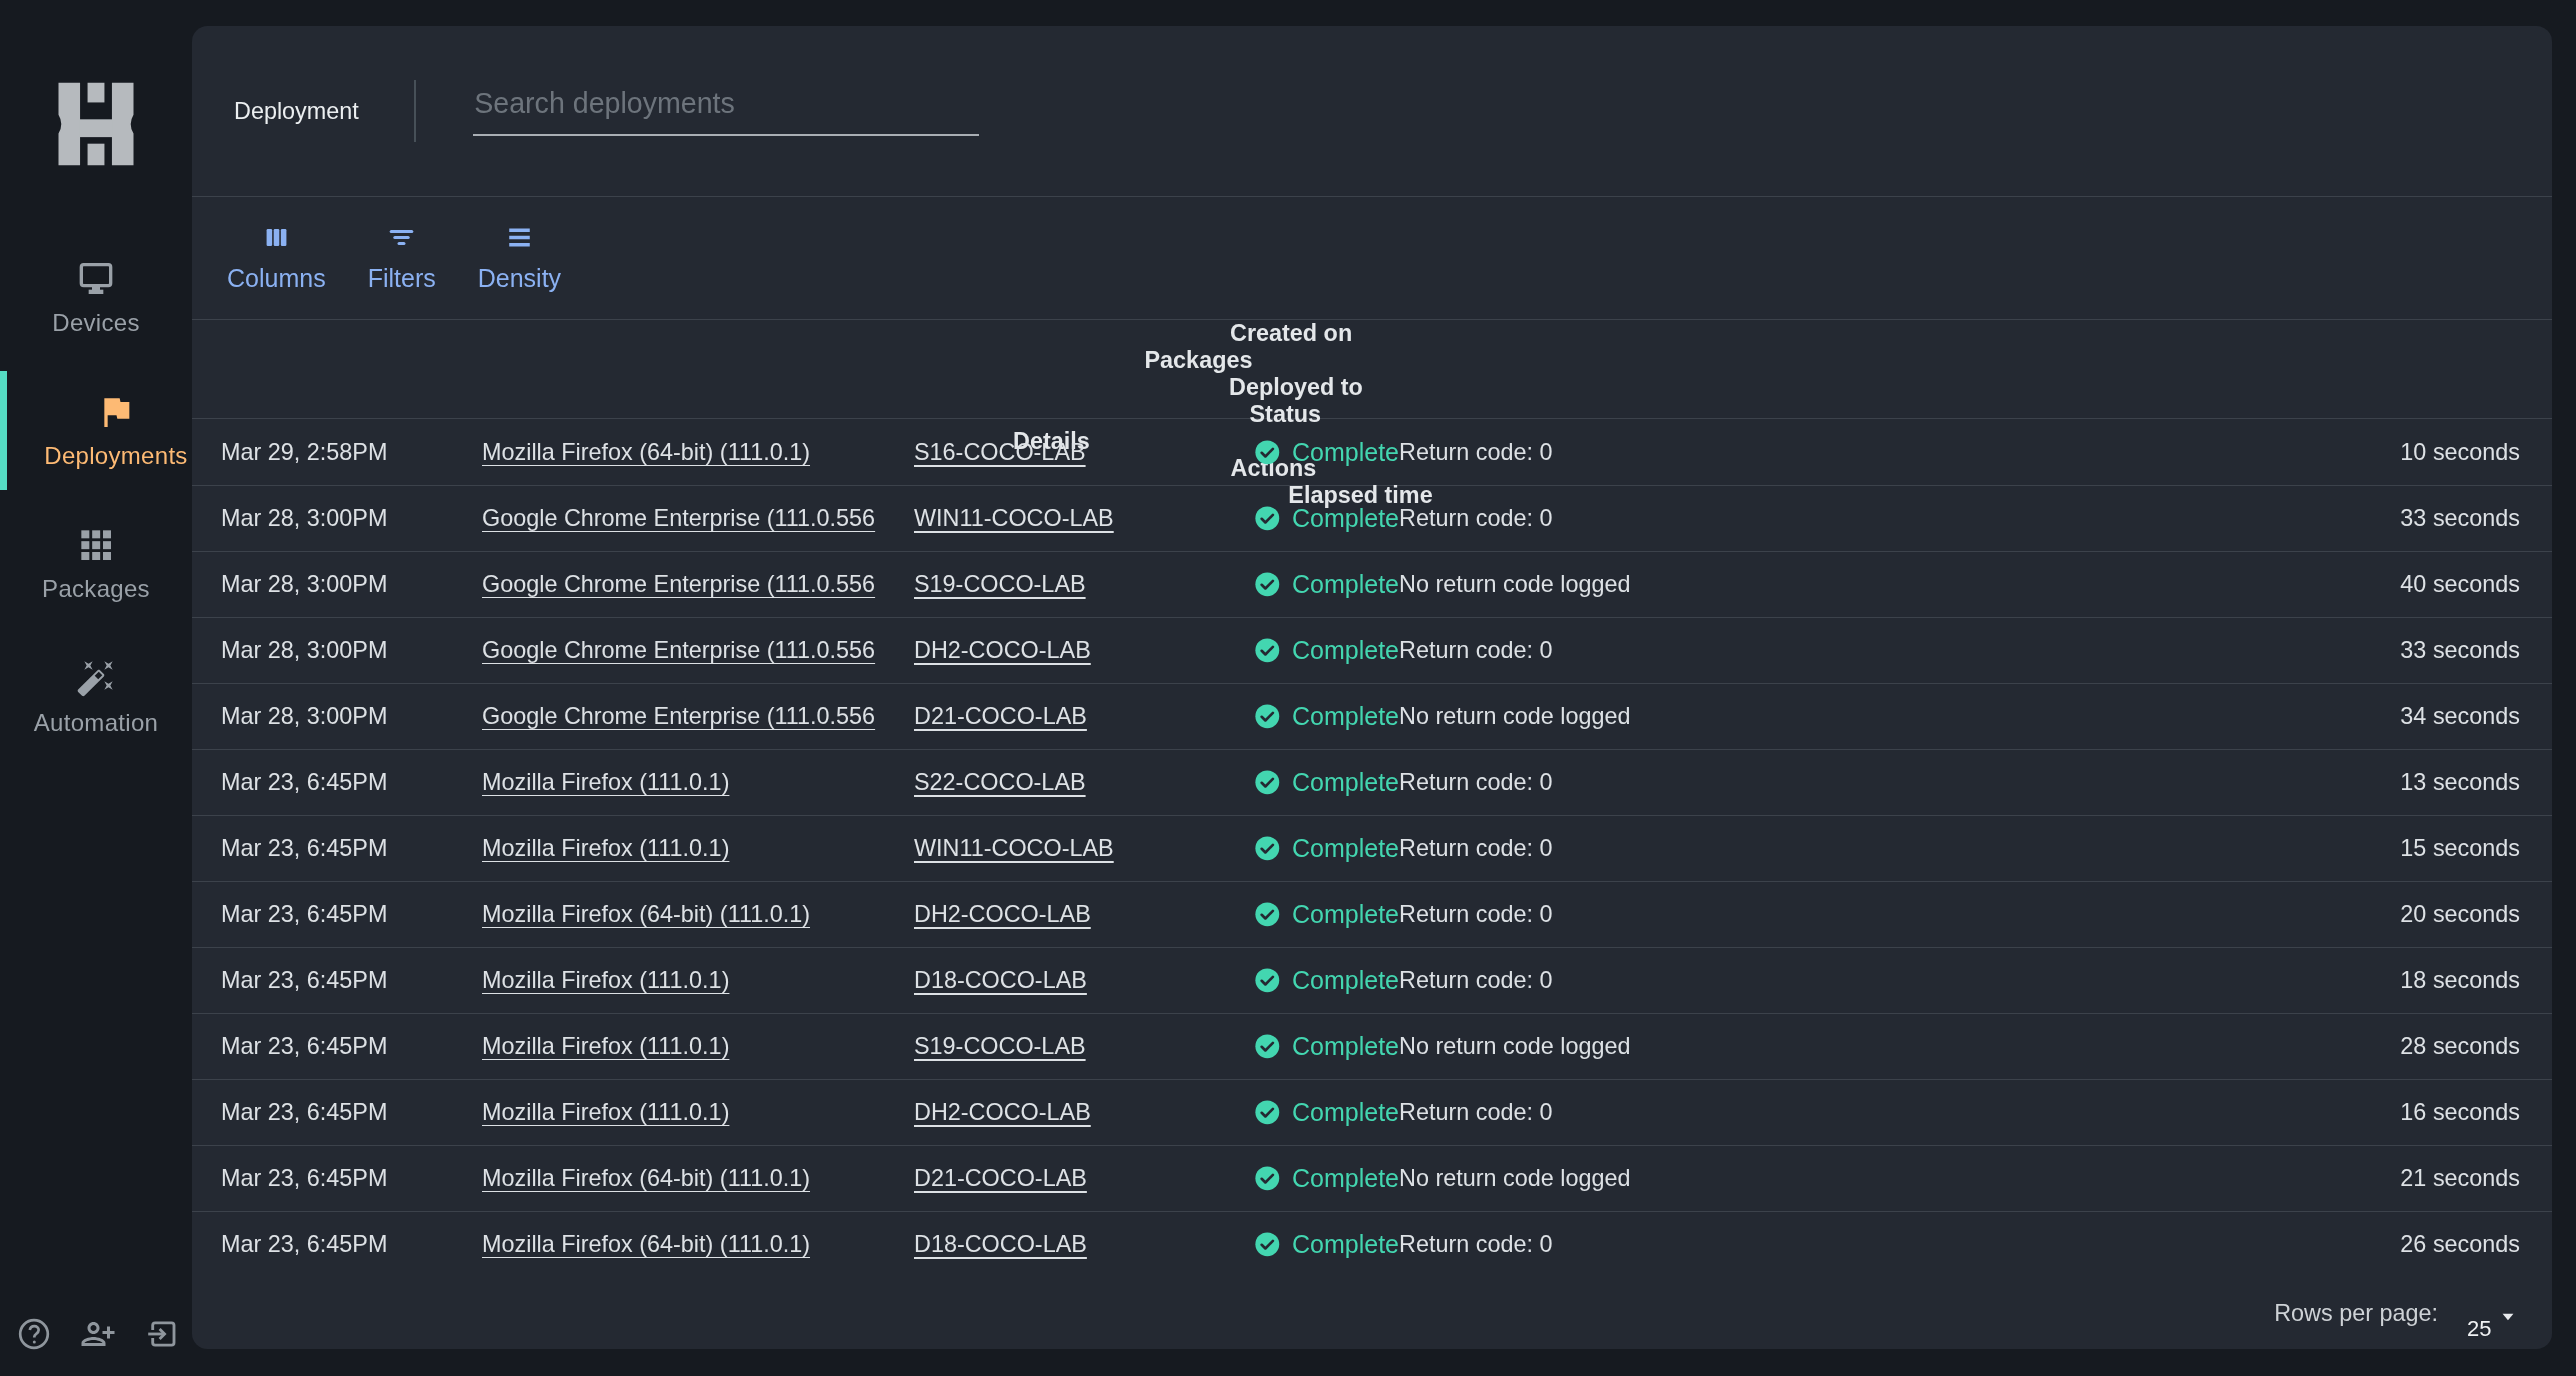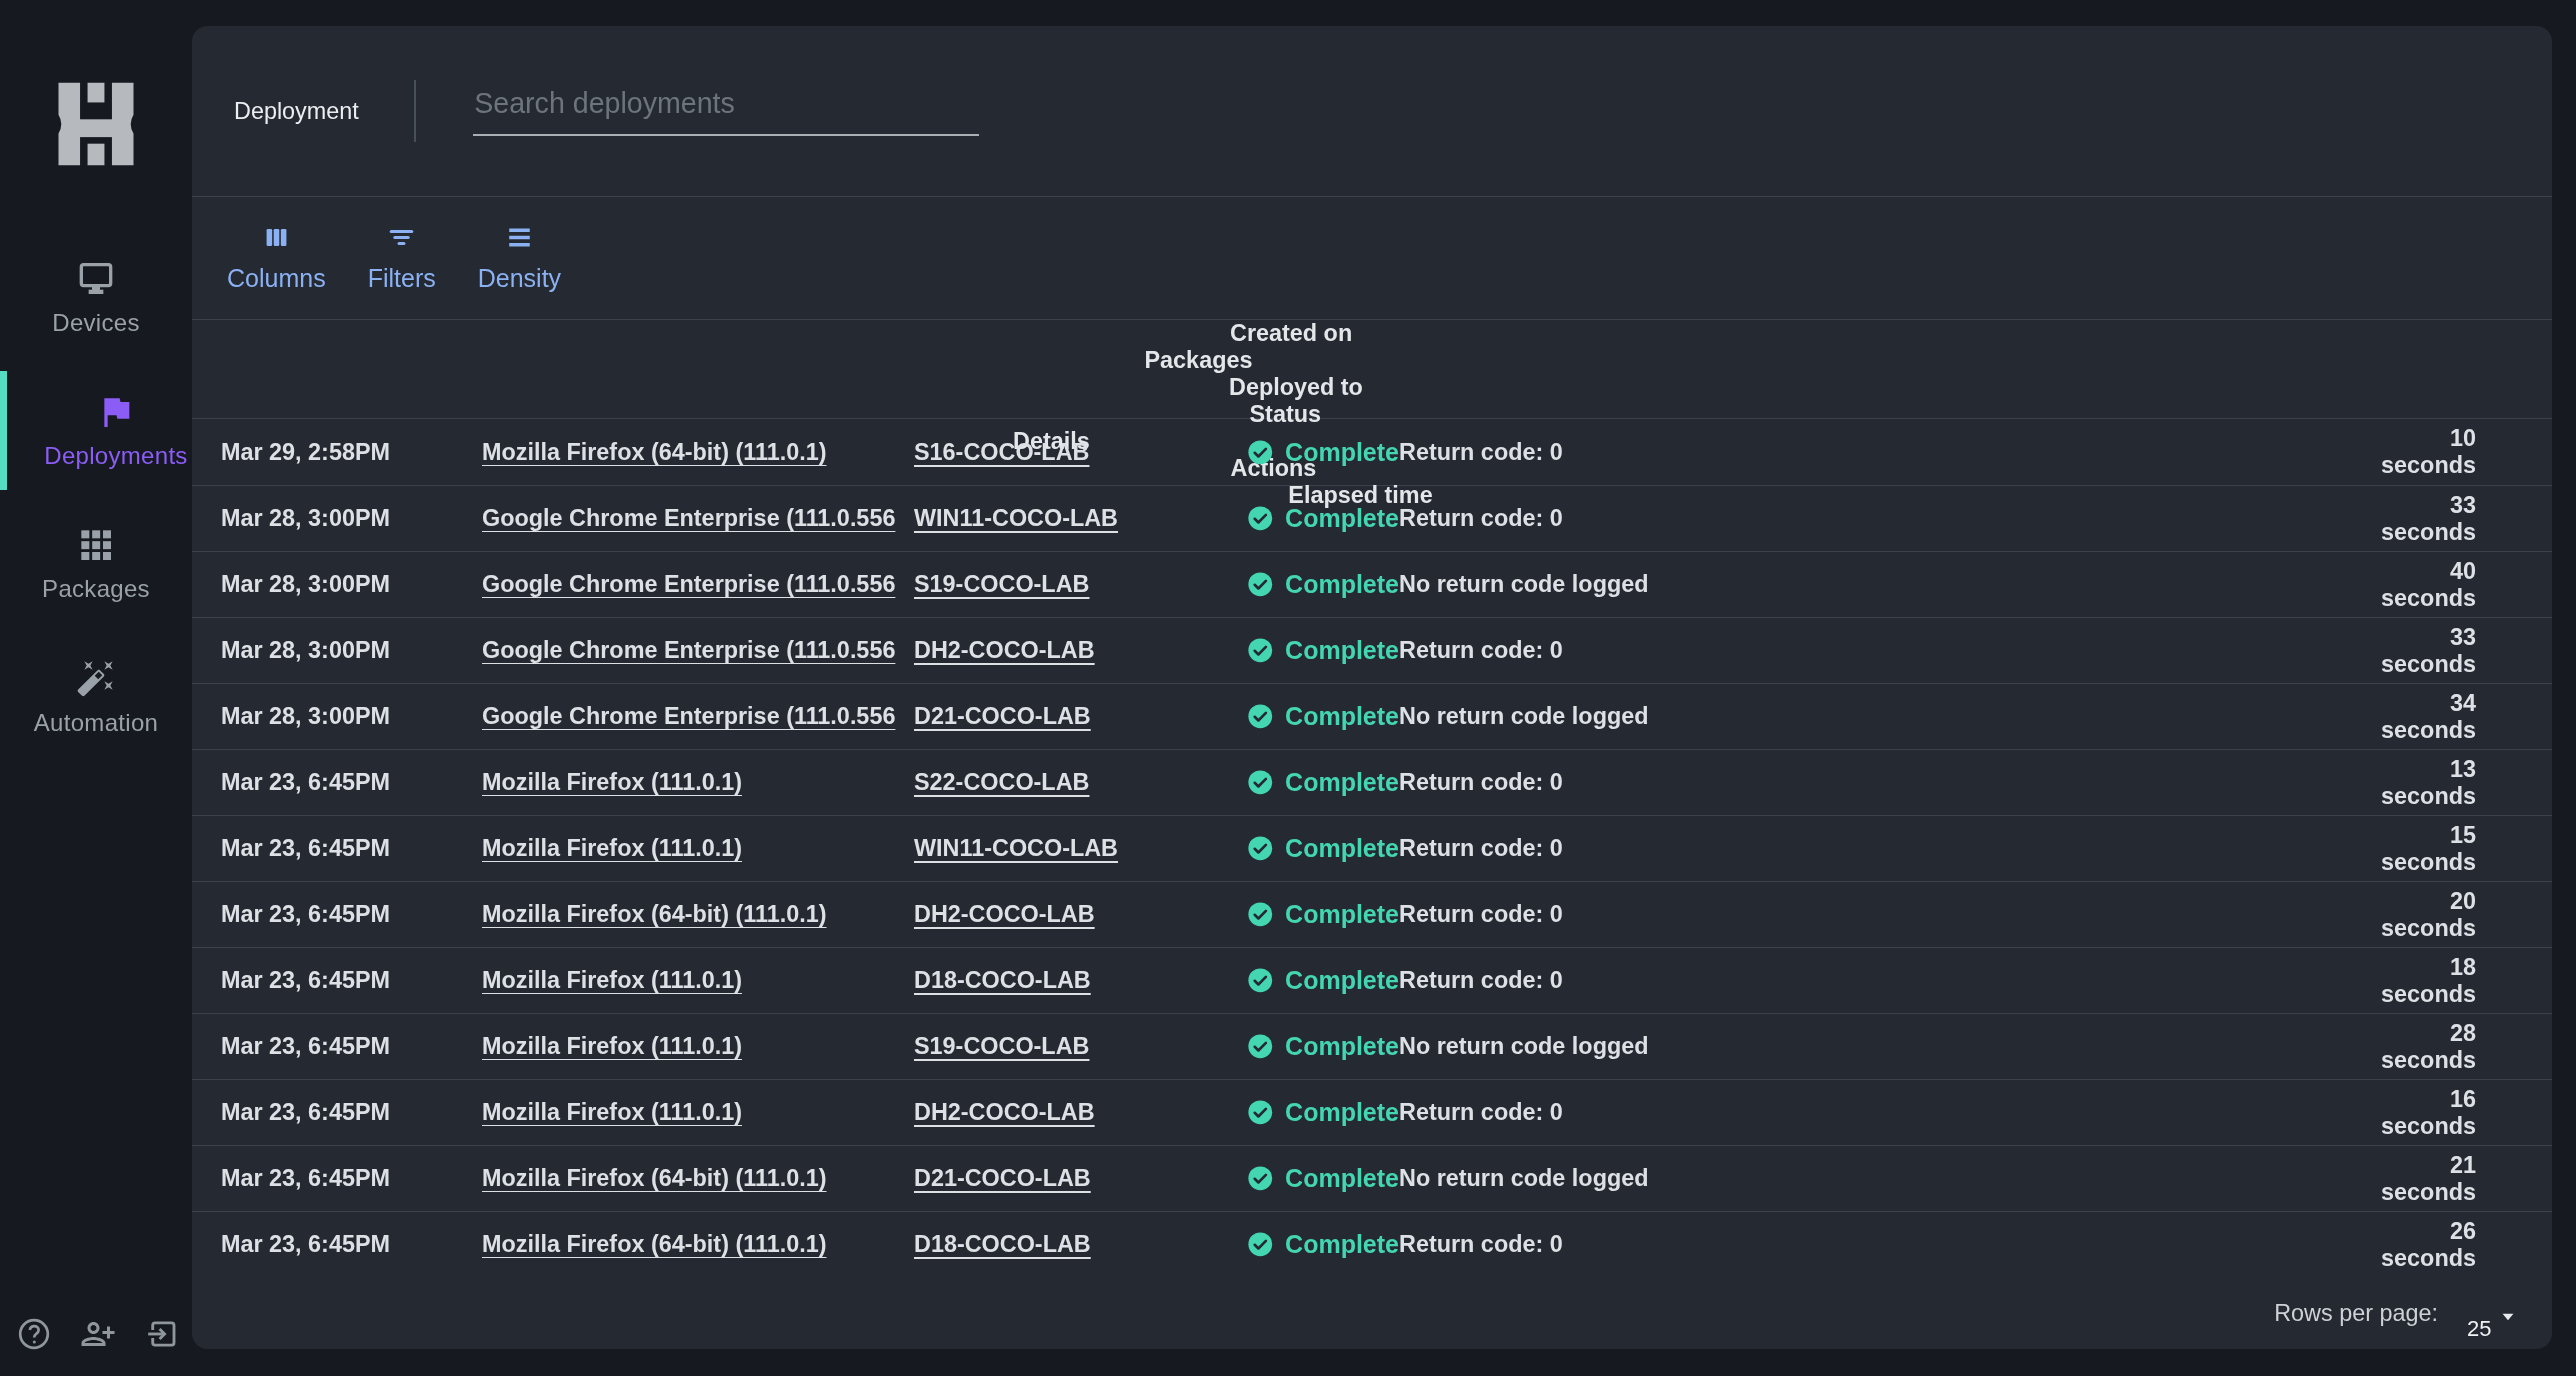--- a/index.html
+++ b/index.html
@@ -24,21 +24,21 @@
   svg{display:block;}
 
   
   .sidebar{position:absolute;left:0;top:0;width:192px;height:1376px;}
   .logo-wrap{margin:74px auto 0;width:90px;height:100px;color:#b6babe;}
   .nav{margin-top:62px;display:flex;flex-direction:column;}
   .nav-item{position:relative;height:123px;margin-bottom:10.4px;display:flex;flex-direction:column;
     align-items:center;justify-content:center;gap:10.4px;color:var(--text-secondary);cursor:pointer;}
   .nav-item svg{width:40px;height:40px;}
   .nav-label{font-size:24px;letter-spacing:0.3px;}
-  .nav-item.active{color:#8b5cf6;padding-left:40px;}
+  .nav-item.active{color:#fdba74;padding-left:40px;}
   .active-bar{position:absolute;left:0;top:1.7px;width:7px;height:119px;background:#55dcc3;display:none;}
   .nav-item.active .active-bar{display:block;}
   .sidebar-footer{position:absolute;left:15.6px;bottom:24px;display:flex;gap:28px;color:var(--icon-gray);}
   .sidebar-footer .sfi{cursor:pointer;}
   .sidebar-footer svg{width:36px;height:36px;}
 
   
   .card{position:absolute;left:192px;top:26px;width:2360px;height:1323px;
     background:var(--card-bg);border-radius:15.6px;overflow:hidden;}
 
@@ -60,22 +60,22 @@
   .thead{height:99px;display:flex;align-items:center;padding:0 52px 0 29px;
     border-bottom:1.7px solid var(--divider);font-weight:700;font-size:23.4px;color:#e4e7ea;flex-direction:column;}
   .c-created{width:261px;flex:none;}
   .c-packages{width:432px;flex:none;white-space:nowrap;overflow:hidden;}
   .c-deployed{width:263px;flex:none;}
   .c-status{width:222px;flex:none;}
   .c-details{width:695px;flex:none;}
   .c-actions{width:260px;flex:none;}
   .c-elapsed{flex:1;text-align:right;}
 
-  .trow{height:66px;display:flex;align-items:center;padding:0 76px 0 29px;
-    font-size:23.4px;color:var(--text-primary);font-weight:bold;}
+  .trow{height:66px;display:flex;align-items:center;padding:0 32px 0 29px;
+    font-size:23.4px;color:var(--text-primary);}
   .trow + .trow{border-top:1.7px solid var(--divider);}
   .trow .c-status{display:flex;align-items:center;gap:10.4px;justify-content:flex-end;}
   .status-text{color:var(--accent-teal);font-size:25px;}
   .check{color:var(--accent-teal);}
   .check svg{width:28.6px;height:28.6px;}
   .check .tick{stroke:var(--card-bg);}
   .tlink{color:var(--text-primary);text-decoration:underline;text-underline-offset:5.2px;
     text-decoration-thickness:1.7px;cursor:pointer;}
 
   .tfoot{height:73px;display:flex;align-items:center;justify-content:flex-end;

